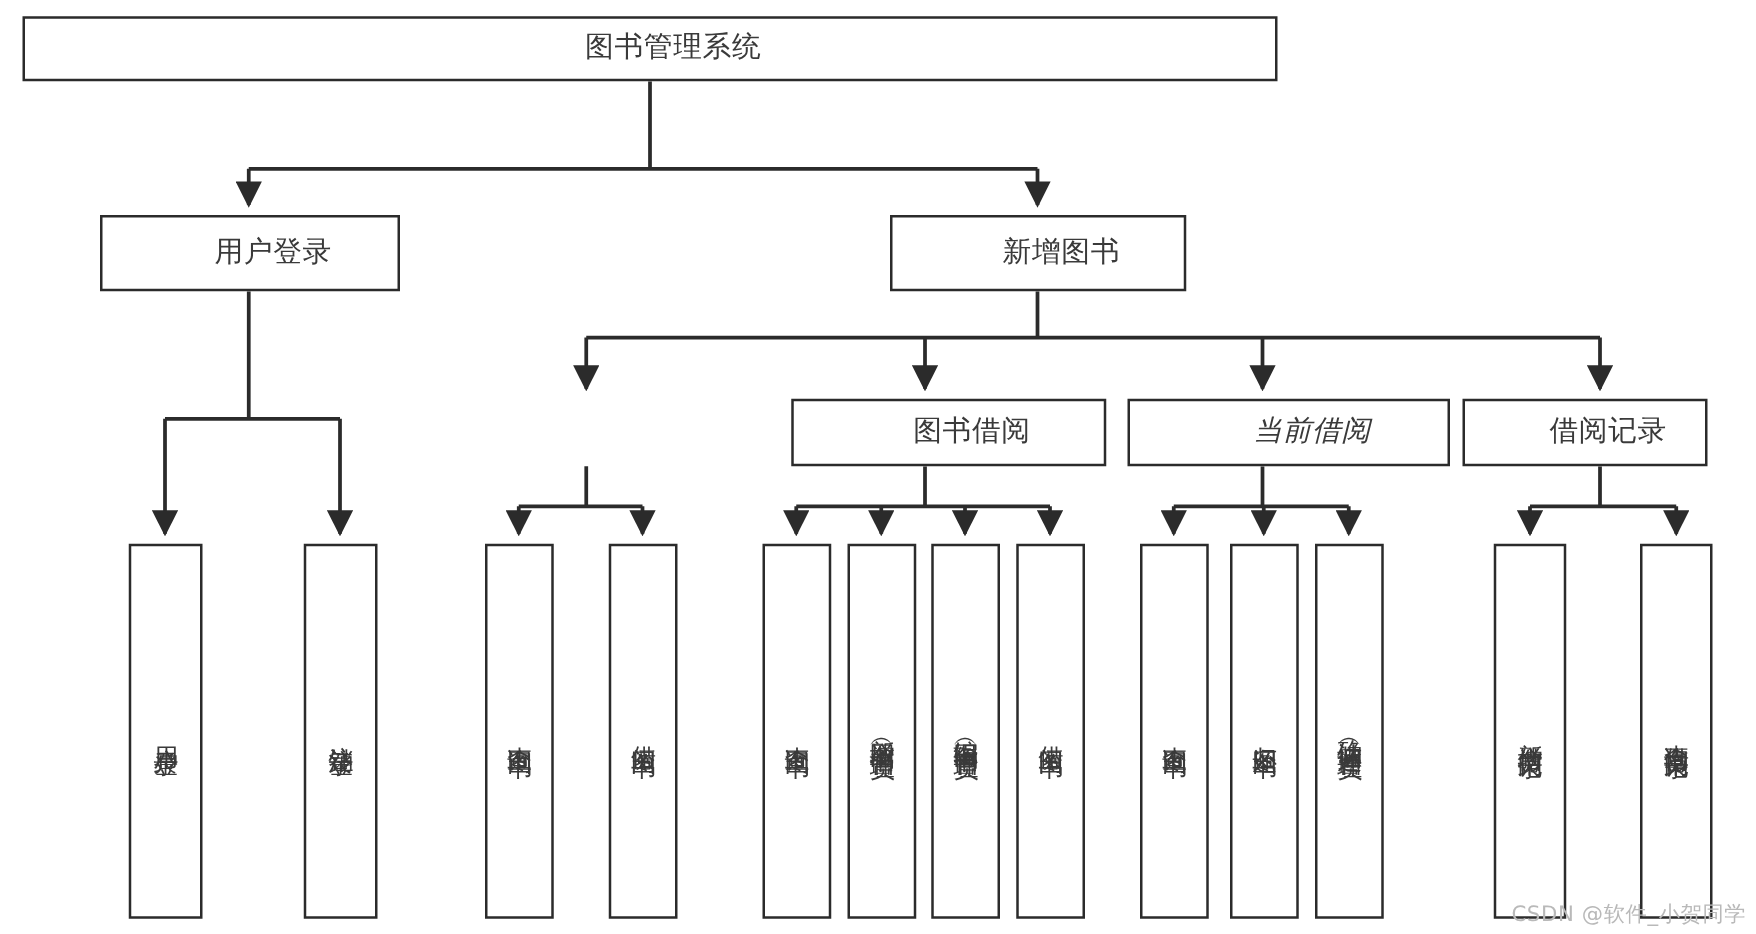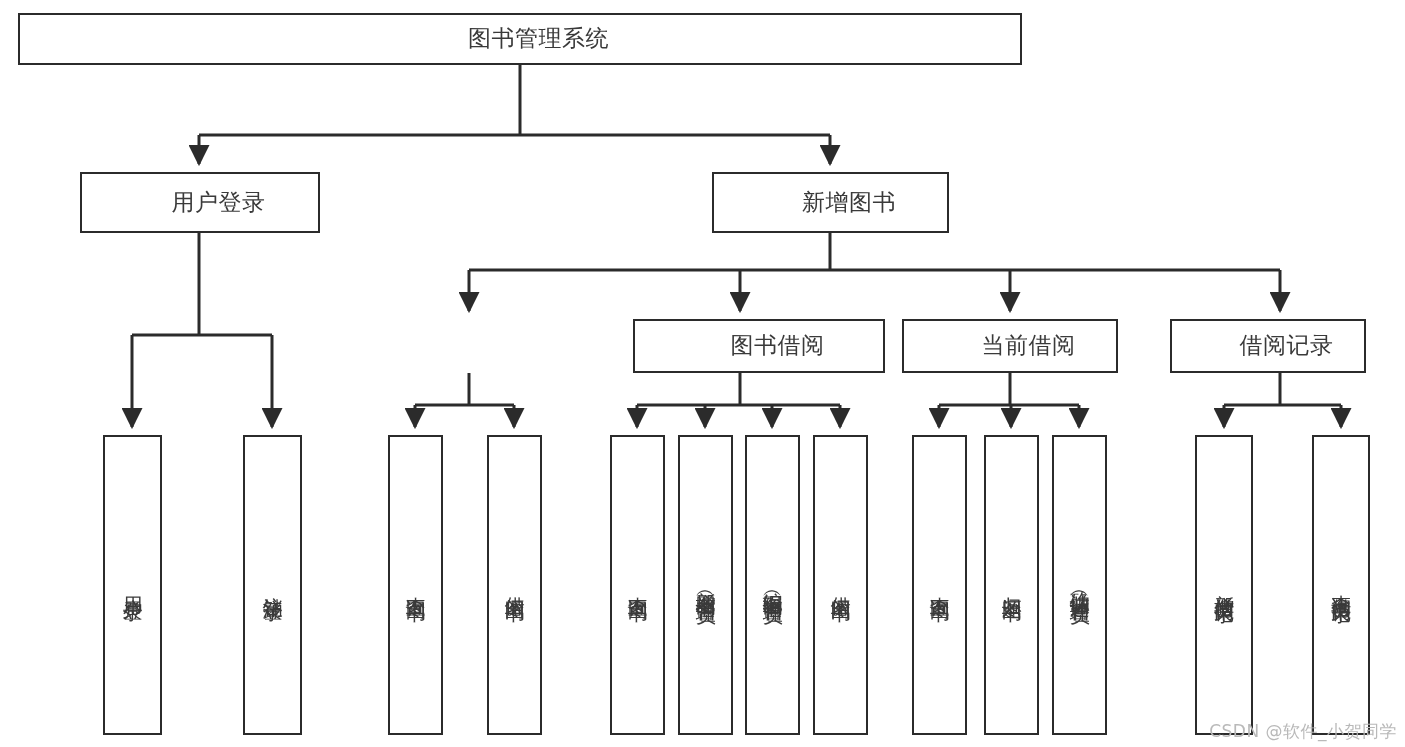--- a/index.html
+++ b/index.html
@@ -137,21 +137,21 @@
   <div class="node horiz" id="node-l2-0" style="left: 80px; top: 172px; width: 240px; height: 61px;">
     <span class="node-label">用户登录</span>
   </div>
   <div class="node horiz" id="node-l2-1" style="left: 712px; top: 172px; width: 237px; height: 61px;">
     <span class="node-label">新增图书</span>
   </div>
 
   <div class="node horiz" id="node-l3-1" style="left: 633px; top: 319px; width: 252px; height: 54px;">
     <span class="node-label">图书借阅</span>
   </div>
-  <div class="node horiz" id="node-l3-2" style="left: 902px; top: 319px; width: 216px; height: 54px;">
+  <div class="node horiz" id="node-l3-2" style="left: 902px; top: 319px; width: 258px; height: 54px; font-style: italic;">
     <span class="node-label">当前借阅</span>
   </div>
   <div class="node horiz" id="node-l3-3" style="left: 1170px; top: 319px; width: 196px; height: 54px;">
     <span class="node-label">借阅记录</span>
   </div>
 
   <div class="node vert" id="node-leaf-0" style="left: 103px; top: 435px; width: 59px; height: 300px;">
     <span class="vtext">用户登录</span>
   </div>
   <div class="node vert" id="node-leaf-1" style="left: 243px; top: 435px; width: 59px; height: 300px;">

